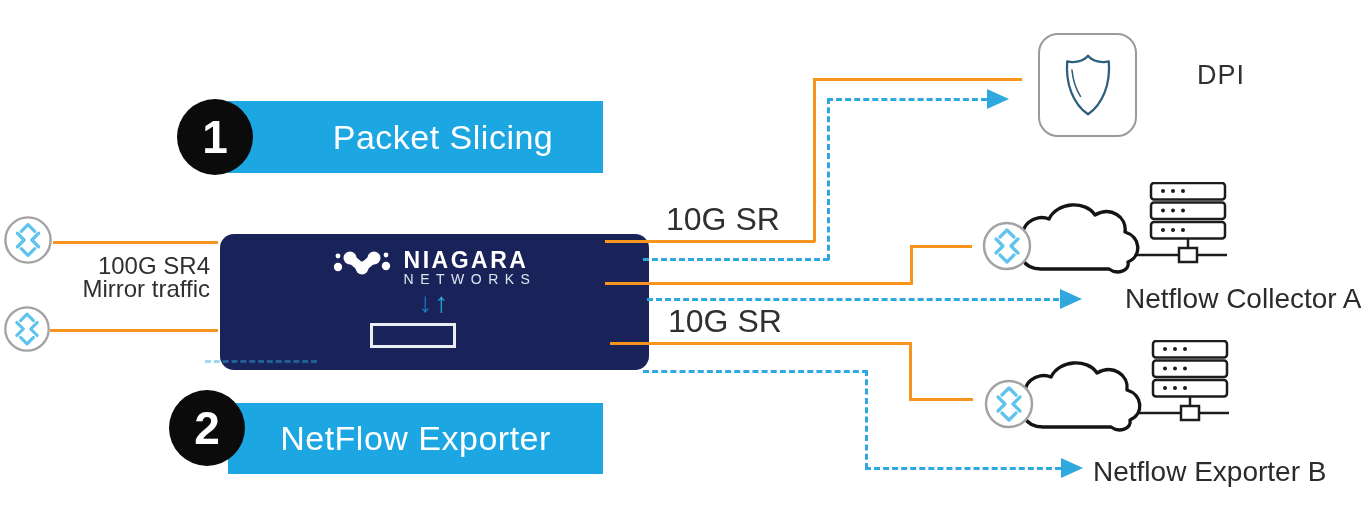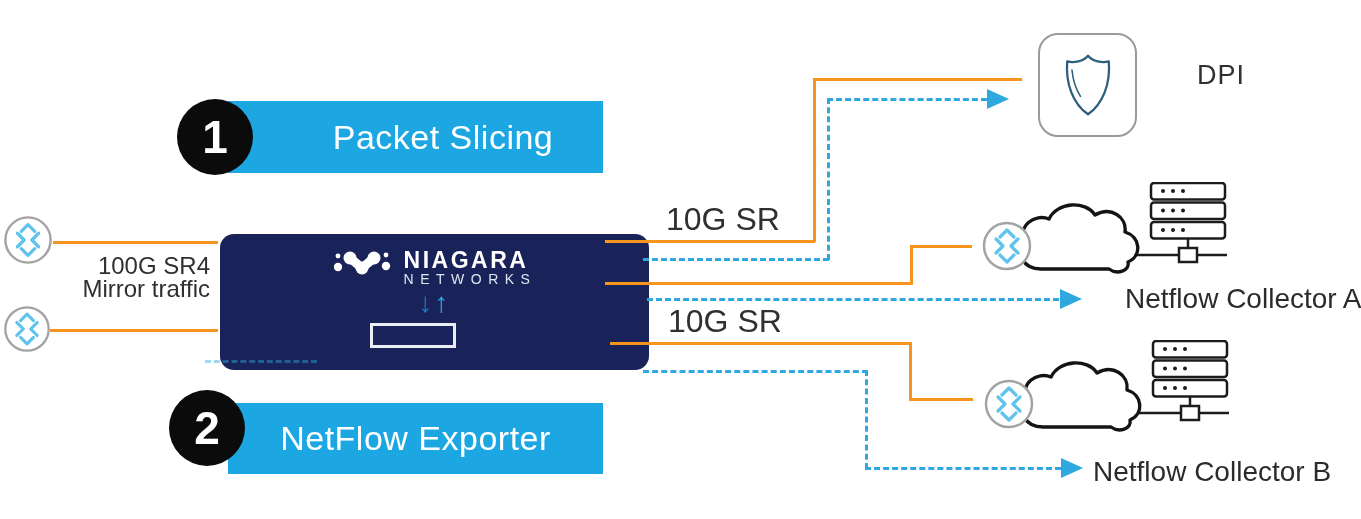--- a/index.html
+++ b/index.html
@@ -241,15 +241,15 @@
         <circle cx="32" cy="64" r="23" fill="#fff" stroke="#A3A3A3" stroke-width="2.5"></circle>
         <g fill="none" stroke="#5FC3EE" stroke-width="3.2" stroke-linecap="round" stroke-linejoin="round">
           <path d="M25,55 L32,48 L39,55"></path>
             <path d="M25,73 L32,80 L39,73"></path>
           <path d="M21,57 L28,64 L21,71"></path>
             <path d="M43,57 L36,64 L43,71"></path>
         </g>
       </g>
     </svg>
   </div>
-  <div class="lbl dest-lbl" style="left:1093px;top:456px;">Netflow Collector B</div>
+  <div class="lbl dest-lbl" style="left:1093px;top:456px;">Netflow Exporter B</div>
 
 </div>
 
 </body></html>

